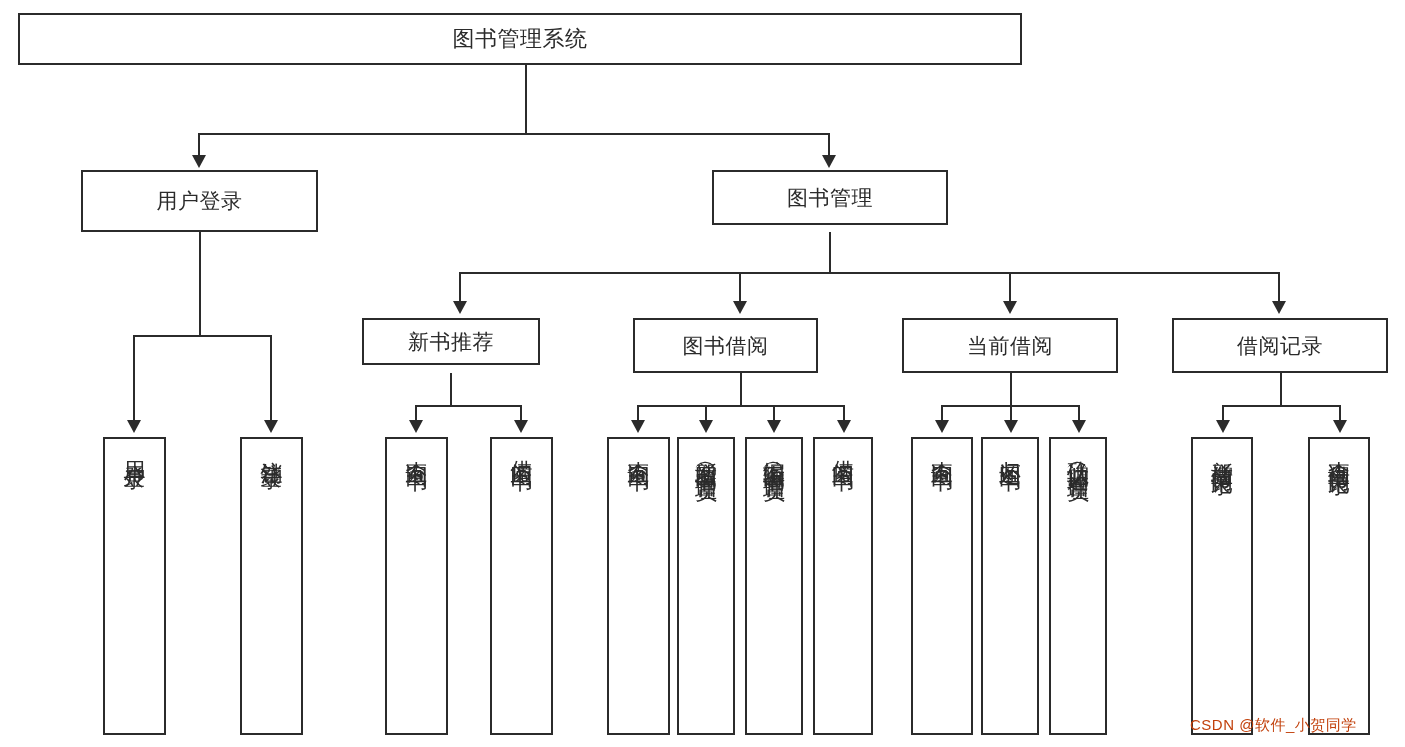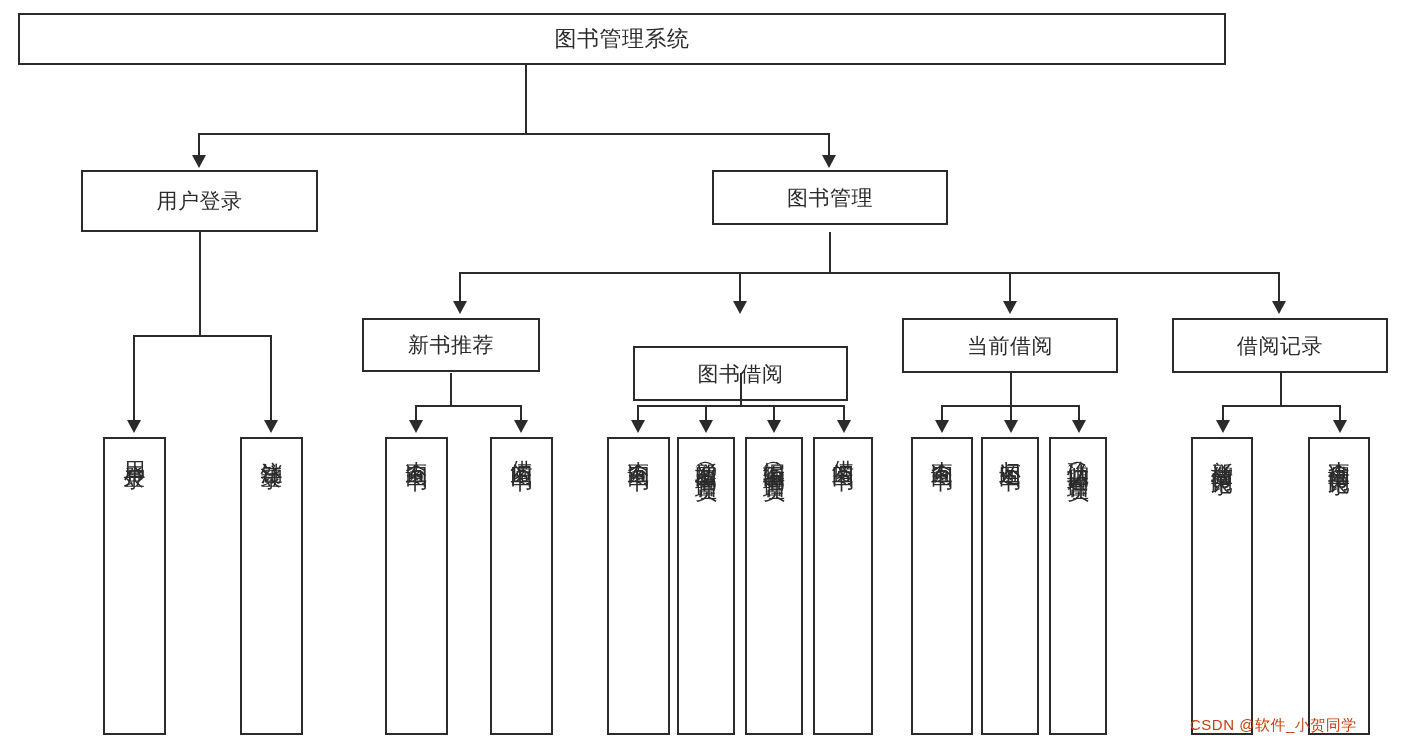--- a/index.html
+++ b/index.html
@@ -78,21 +78,21 @@
     letter-spacing:0.5px;
     white-space:nowrap;
     user-select:none;
   }
 </style>
 </head>
 <body>
 
 <div id="canvas">
 
-  <div class="node horiz root" style="left:18px;top:13px;width:1208px;height:52px;align-items:center;">
+  <div class="node horiz root" style="left:18px;top:13px;width:1004px;height:52px;align-items:center;">
     <span class="label">图书管理系统</span>
   </div>
 
   <div class="vline" style="left:525px;top:65px;height:68px;"></div>
 
   <div class="hline" style="left:198px;top:133px;width:630px;"></div>
 
   <div class="vline" style="left:198px;top:133px;height:24px;"></div>
   <div class="arrow" style="left:192px;top:155px;"></div>
   <div class="vline" style="left:828px;top:133px;height:24px;"></div>
@@ -121,25 +121,25 @@
 
   <div class="vline" style="left:739px;top:272px;height:31px;"></div>
   <div class="arrow" style="left:733px;top:301px;"></div>
 
   <div class="vline" style="left:1009px;top:272px;height:31px;"></div>
   <div class="arrow" style="left:1003px;top:301px;"></div>
 
   <div class="vline" style="left:1278px;top:272px;height:31px;"></div>
   <div class="arrow" style="left:1272px;top:301px;"></div>
 
-  <div class="node horiz" style="left:362px;top:318px;width:178px;height:54px;">
+  <div class="node horiz" style="left:362px;top:318px;width:178px;height:47px;">
     <span class="label">新书推荐</span>
   </div>
 
-  <div class="node horiz" style="left:633px;top:318px;width:215px;height:55px;margin-top:28px;">
+  <div class="node horiz" style="left:633px;top:318px;width:185px;height:55px;">
     <span class="label">图书借阅</span>
   </div>
 
   <div class="node horiz" style="left:1172px;top:318px;width:216px;height:55px;">
     <span class="label">借阅记录</span>
   </div>
 
   <div class="node horiz" style="left:902px;top:318px;width:216px;height:55px;">
     <span class="label">当前借阅</span>
   </div>

